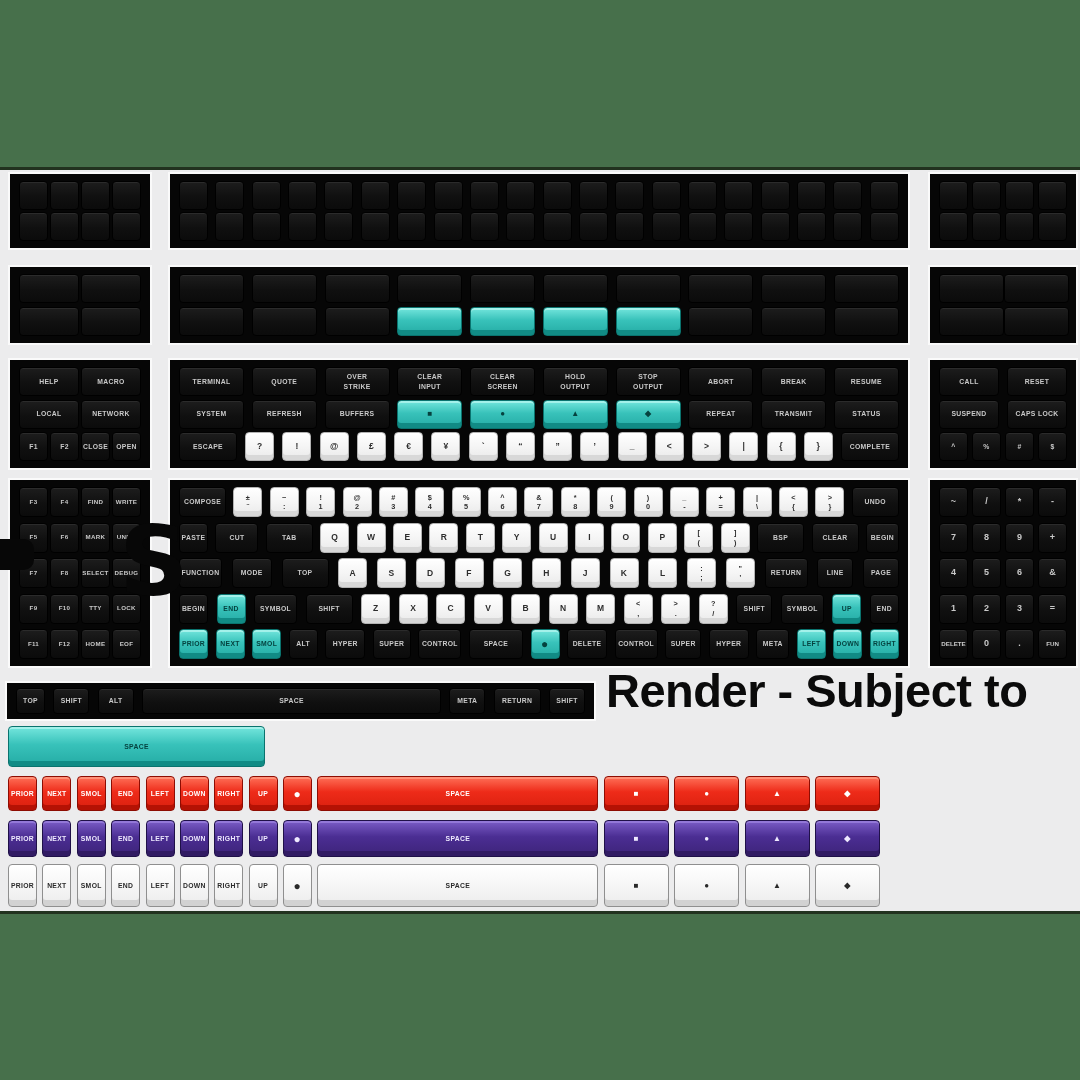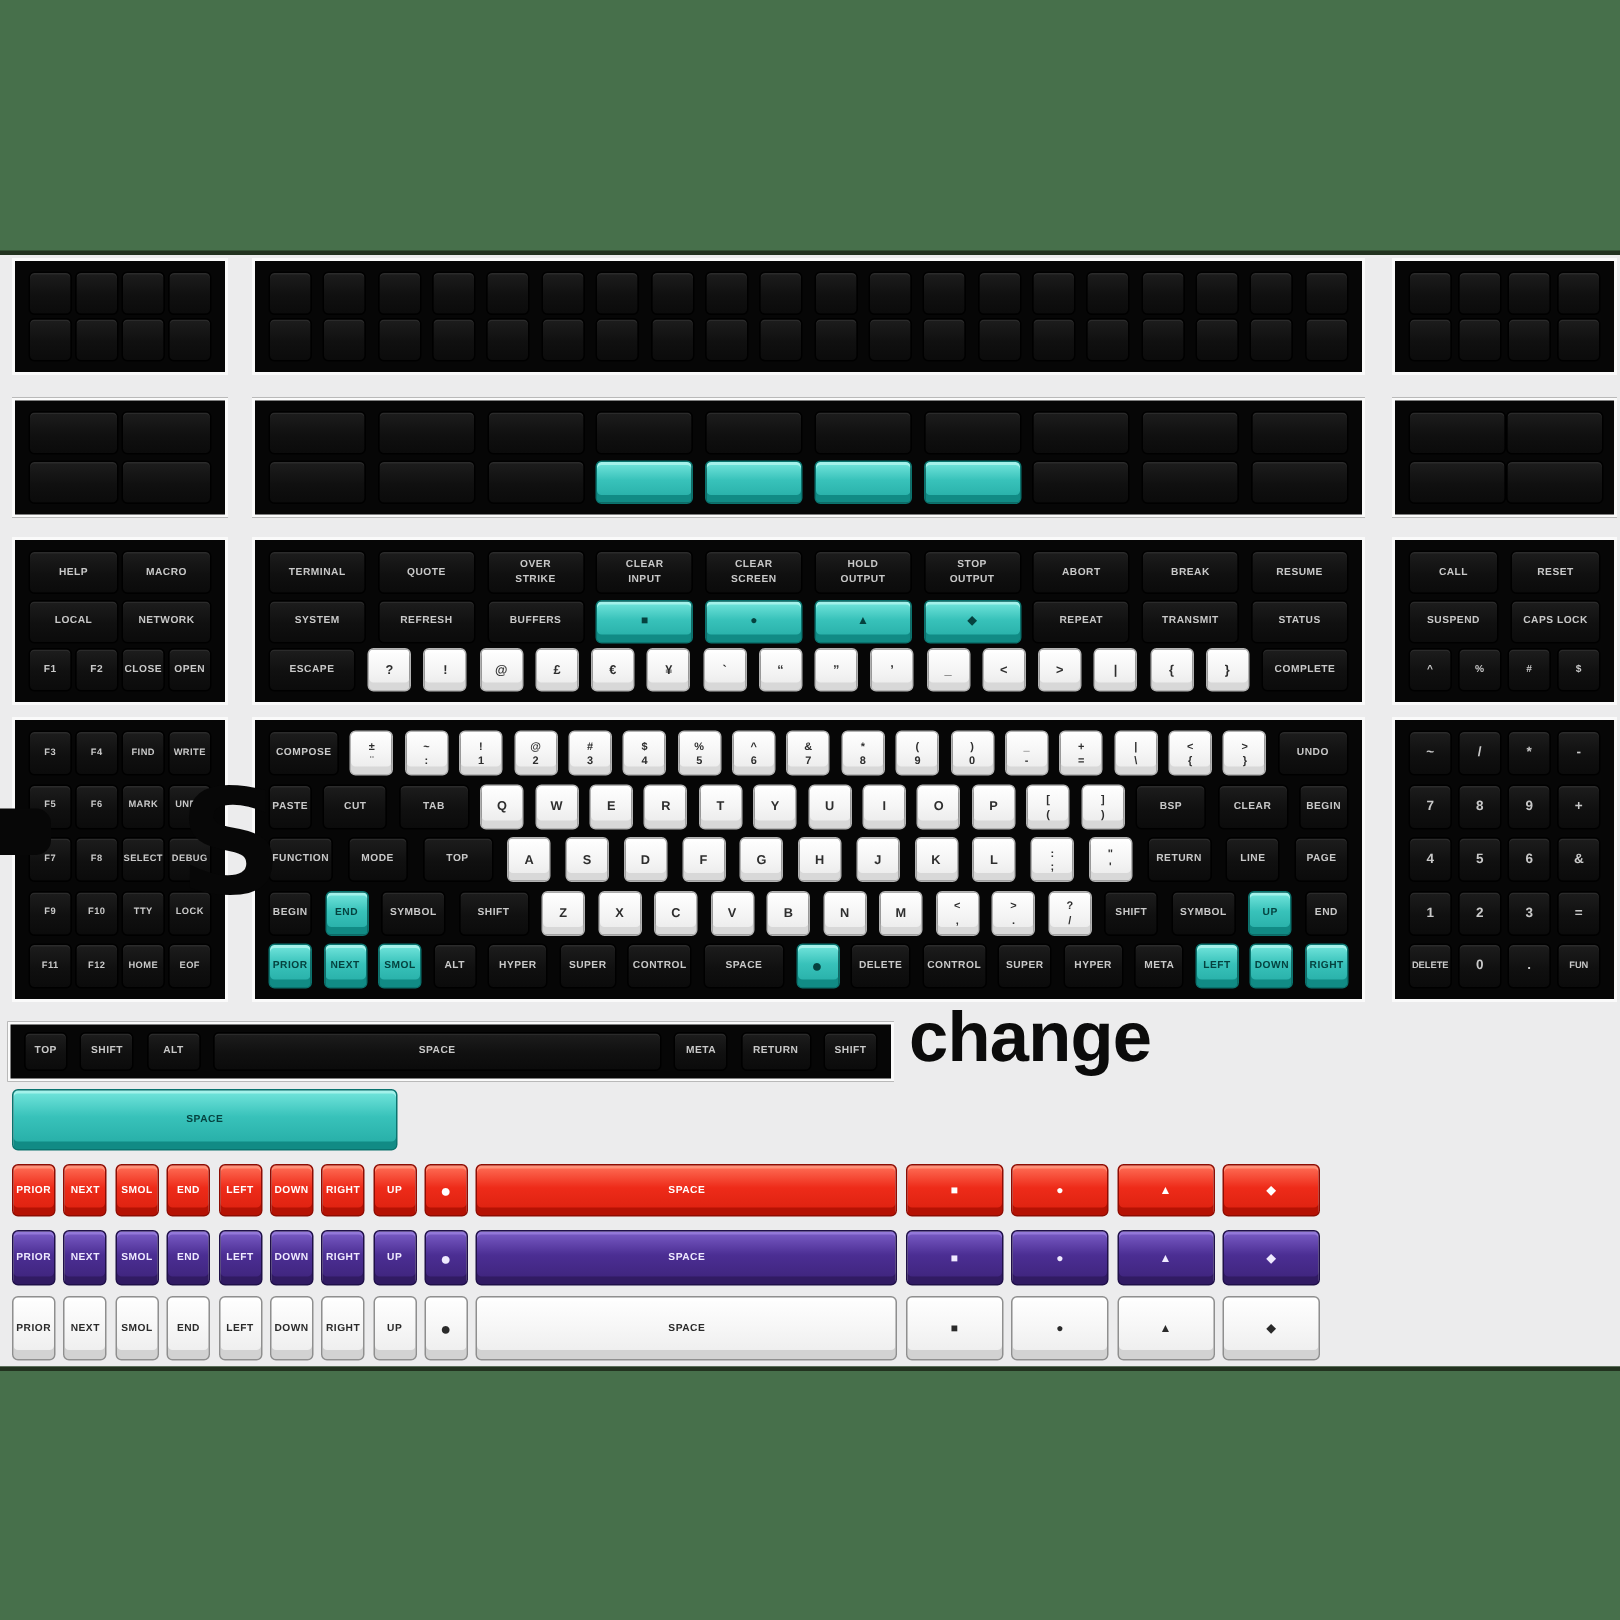--- a/index.html
+++ b/index.html
@@ -1070,18 +1070,18 @@
         <div class="key c-g sym" style="width: 65px;">
           <span class="lg">▲</span>
         </div>
         <div class="key c-g sym" style="width: 65px;">
           <span class="lg">◆</span>
         </div>
       </div>
     </div>
 
   <div id="note">
-    <div>change</div>
+    <div>Render - Subject to</div>
   </div>
 
   <div id="wm-s">S</div>
   <div id="wm-bar"></div>
 </div>
 
 </body></html>

